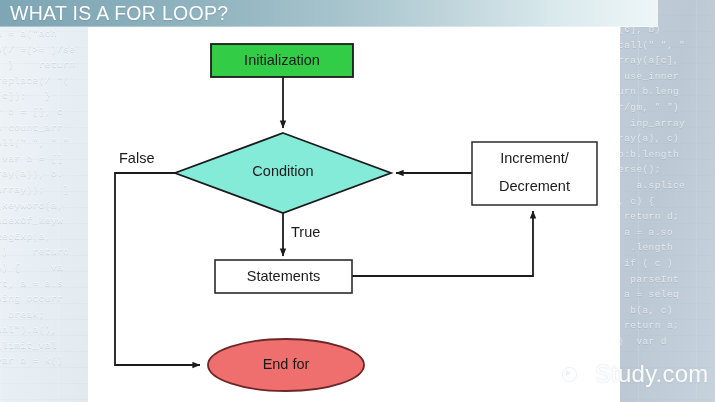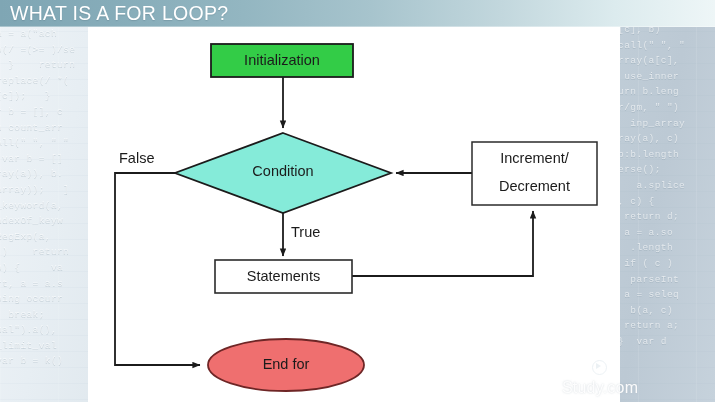--- a/index.html
+++ b/index.html
@@ -46,21 +46,21 @@
       linear-gradient(90deg, rgba(255,255,255,0.16) 1px, transparent 1px),
       linear-gradient(0deg, rgba(150,170,185,0.10) 1px, transparent 1px);
     background-size: 58px 16px, 58px 16px;
     opacity: 0.55;
   }
 
   
   .titlebar {
     position: absolute;
     left: 0; top: 0;
-    width: 715px; height: 27px;
+    width: 658px; height: 27px;
     background: linear-gradient(90deg,
        #7fa6b4 0%, #86acb9 16%, #93b6c1 34%,
        #a7c4cd 52%, #c2d7dd 70%, #dcebee 86%, #eef6f7 100%);
     box-shadow: inset 0 -1px 0 rgba(255,255,255,0.35);
   }
   .titlebar-text {
     position: absolute;
     left: 10px; top: 2px;
     font-size: 19.5px;
     letter-spacing: 0.3px;
@@ -94,29 +94,28 @@
   .edge-label {
     font-family: "Liberation Sans", sans-serif;
     font-size: 14.5px;
     fill: #1b1b1b;
   }
 
   
   .watermark {
     position: absolute;
     left: 562px; top: 360px;
-    font-size: 16px;
+    font-size: 24px;
     color: rgba(255,255,255,0.92);
     letter-spacing: 0.2px;
     white-space: nowrap;
     text-shadow: 0 0 2px rgba(170,180,190,0.55);
     display: flex;
     align-items: center;
-    gap: 4px;
-    flex-direction: column;
+    gap: 16px;
   }
   .wm-c {
     display: inline-block;
     width: 13px; height: 13px;
     border: 1.6px solid rgba(235,240,243,0.95);
     border-radius: 50%;
     position: relative;
     margin-right: 2px;
   }
   .wm-c::after {

